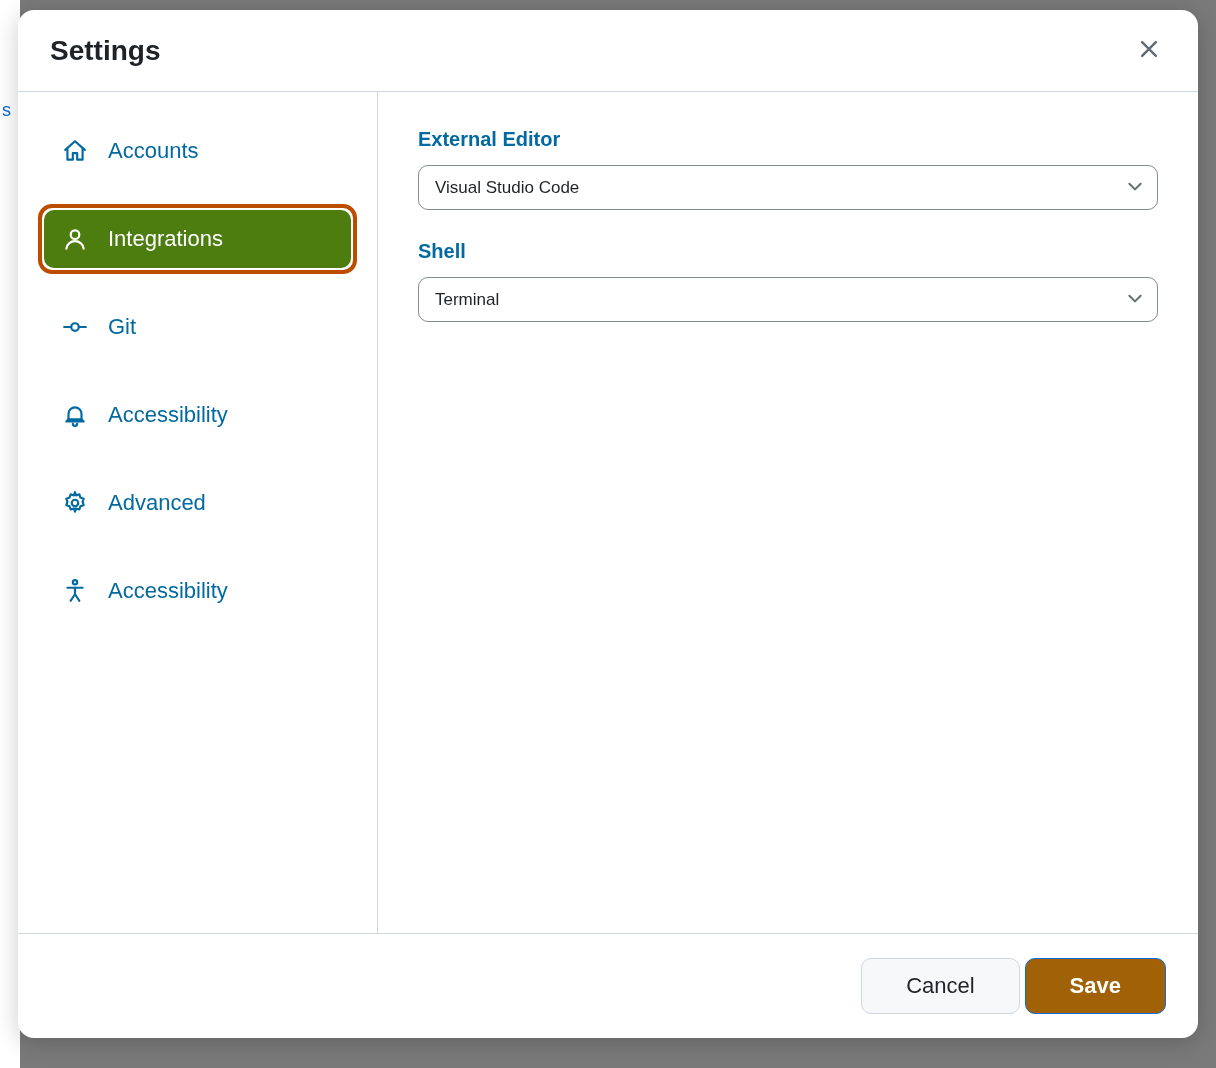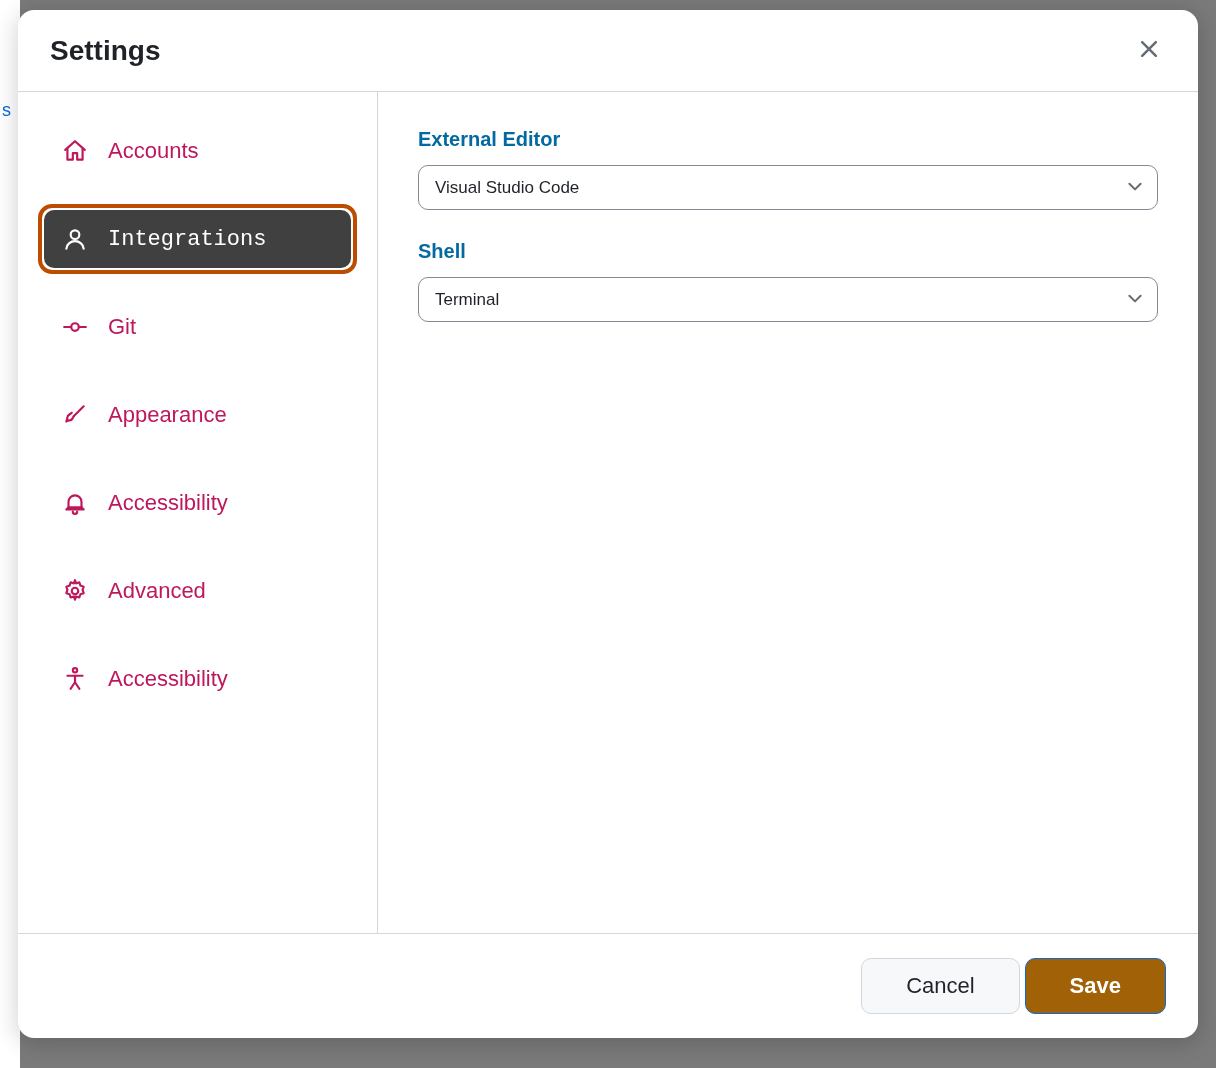--- a/index.html
+++ b/index.html
@@ -81,30 +81,29 @@
       border-color: #bc4c00;
     }
     .sidebar-item {
       display: flex;
       align-items: center;
       gap: 20px;
       padding: 16px 18px;
       border-radius: 10px;
       cursor: pointer;
       font-size: 22px;
-      color: #be185d;
+      color: #0369a1;
       background: transparent;
       border: none;
       width: 100%;
       text-align: left;
     }
     .sidebar-item.active {
-      background: #404040;
+      background: #4d7c0f;
       color: #fff;
-      font-family: Liberation Mono, monospace;
     }
     .sidebar-item .icon {
       width: 26px;
       height: 26px;
       display: flex;
       align-items: center;
       justify-content: center;
       flex-shrink: 0;
     }
     .sidebar-item .icon svg { width: 26px; height: 26px; }
@@ -223,31 +222,20 @@
                 <line x1="15.5" y1="12" x2="22" y2="12"></line>
               </svg>
             </span>
             <span>Git</span>
           </button>
         </div>
         <div class="sidebar-item-wrapper">
           <button class="sidebar-item">
             <span class="icon">
               <svg viewBox="0 0 24 24" fill="none" stroke="currentColor" stroke-width="2" stroke-linecap="round" stroke-linejoin="round">
-                <path d="M20 4l-9 9"></path>
-                <path d="M11 13c-1.5 1.5-1 4-4 4-2 0-3 1-3 1s1-3 1-4c0-2 2.5-2.5 4-4"></path>
-              </svg>
-            </span>
-            <span>Appearance</span>
-          </button>
-        </div>
-        <div class="sidebar-item-wrapper">
-          <button class="sidebar-item">
-            <span class="icon">
-              <svg viewBox="0 0 24 24" fill="none" stroke="currentColor" stroke-width="2" stroke-linecap="round" stroke-linejoin="round">
                 <path d="M18 16H6l-2 2h16l-2-2z"></path>
                 <path d="M6 16V11a6 6 0 0112 0v5"></path>
                 <path d="M10 20a2 2 0 004 0"></path>
               </svg>
             </span>
             <span>Accessibility</span>
           </button>
         </div>
         <div class="sidebar-item-wrapper">
           <button class="sidebar-item">

